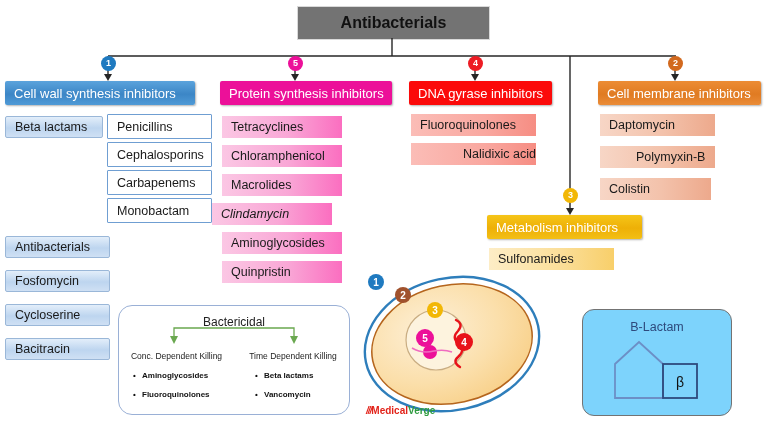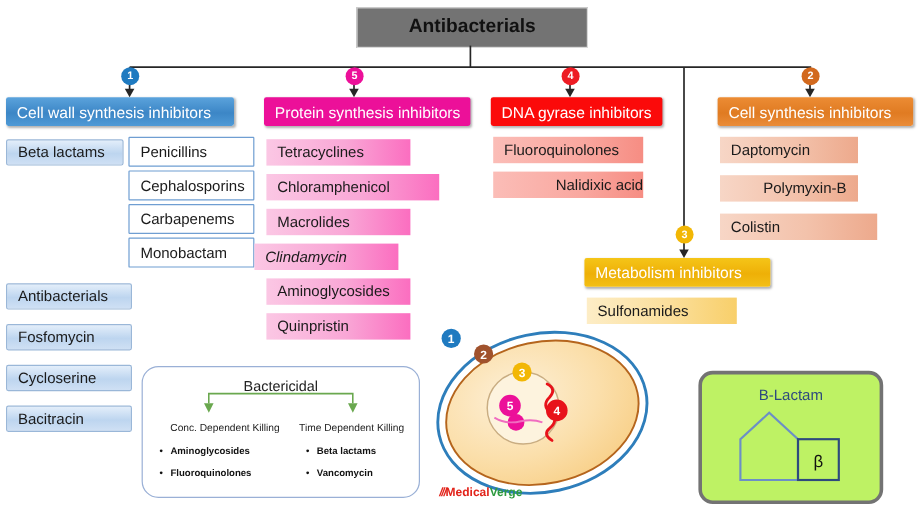--- a/index.html
+++ b/index.html
@@ -73,21 +73,21 @@
     position:absolute;top:45px;font-size:8.5px;color:#222;text-align:center;
   }
   .bc-li{
     position:absolute;font-size:8px;font-weight:bold;color:#111;white-space:nowrap;
   }
   .bc-li .dot{display:inline-block;width:9px;}
 
   
   .bl-panel{
     position:absolute;left:582px;top:309px;width:148px;height:105px;
-    border:3px solid #737373;border-radius:12px;background:#bef264;
+    border:1px solid #737373;border-radius:12px;background:#7dd3fc;
   }
   .bl-title{
     position:absolute;left:0;right:0;top:10px;text-align:center;
     font-size:12.5px;color:#2e4a7d;
   }
 
   
   .logo{position:absolute;left:366px;top:405px;font-size:10px;font-weight:bold;}
   .logo .m{color:#e2231a;}
   .logo .v{color:#2e9b3f;}
@@ -168,21 +168,21 @@
   <div class="chip blue-grad" style="left:5px;top:338px;width:105px;">
     <span>Bacitracin</span>
   </div>
 
   <div class="hdr pink" style="left:220px;top:81px;width:172px;">
     <span>Protein synthesis inhibitors</span>
   </div>
   <div class="chip pink-grad" style="left:222px;top:116px;width:120px;">
     <span>Tetracyclines</span>
   </div>
-  <div class="chip pink-grad" style="left:222px;top:145px;width:144px;">
+  <div class="chip pink-grad" style="left:222px;top:145px;width:120px;">
     <span>Chloramphenicol</span>
   </div>
   <div class="chip pink-grad" style="left:222px;top:174px;width:120px;">
     <span>Macrolides</span>
   </div>
   <div class="chip pink-grad" style="left:212px;top:203px;width:120px;font-style:italic;">
     <span>Clindamycin</span>
   </div>
   <div class="chip pink-grad" style="left:222px;top:232px;width:120px;">
     <span>Aminoglycosides</span>
@@ -195,47 +195,47 @@
     <span>DNA gyrase inhibitors</span>
   </div>
   <div class="chip red-grad" style="left:411px;top:114px;width:125px;">
     <span>Fluoroquinolones</span>
   </div>
   <div class="chip red-grad" style="left:411px;top:143px;width:125px;justify-content:flex-end;">
     <span>Nalidixic acid</span>
   </div>
 
   <div class="hdr orange" style="left:598px;top:81px;width:163px;">
-    <span>Cell synthesis inhibitors</span>
+    <span>Cell membrane inhibitors</span>
   </div>
   <div class="chip orange-grad" style="left:600px;top:114px;width:115px;">
     <span>Daptomycin</span>
   </div>
   <div class="chip orange-grad" style="left:600px;top:146px;width:115px;padding-left:36px;">
     <span>Polymyxin-B</span>
   </div>
-  <div class="chip orange-grad" style="left:600px;top:178px;width:131px;text-align:center;">
+  <div class="chip orange-grad" style="left:600px;top:178px;width:111px;text-align:center;">
     <span>Colistin</span>
   </div>
 
   <div class="hdr gold" style="left:487px;top:215px;width:155px;">
     <span>Metabolism inhibitors</span>
   </div>
   <div class="chip gold-grad" style="left:489px;top:248px;width:125px;">
     <span>Sulfonamides</span>
   </div>
 
   <div class="bc-panel">
     <div class="bc-title">Bactericidal</div>
     <svg style="position:absolute;left:0;top:0;width:230px;height:108px;" viewBox="0 0 230 108">
       <path d="M55,30 L55,22 L175,22 L175,30" stroke="#6aa84f" stroke-width="1.3" fill="none"></path>
       <polygon points="51,30 59,30 55,38" fill="#6aa84f"></polygon>
       <polygon points="171,30 179,30 175,38" fill="#6aa84f"></polygon>
     </svg>
-    <div class="bc-col-head" style="left:11px;width:115px;text-align:center;">Conc. Dependent Killing</div>
+    <div class="bc-col-head" style="left:0px;width:115px;text-align:center;">Conc. Dependent Killing</div>
     <div class="bc-col-head" style="left:118px;width:112px;">Time Dependent Killing</div>
 
     <div class="bc-li" style="left:14px;top:65px;"><span class="dot">•</span><span>Aminoglycosides</span></div>
     <div class="bc-li" style="left:14px;top:84px;"><span class="dot">•</span><span>Fluoroquinolones</span></div>
     <div class="bc-li" style="left:136px;top:65px;"><span class="dot">•</span><span>Beta lactams</span></div>
     <div class="bc-li" style="left:136px;top:84px;"><span class="dot">•</span><span>Vancomycin</span></div>
   </div>
 
   <svg style="position:absolute;left:360px;top:262px;width:190px;height:160px;" viewBox="0 0 190 160">
     <defs>

